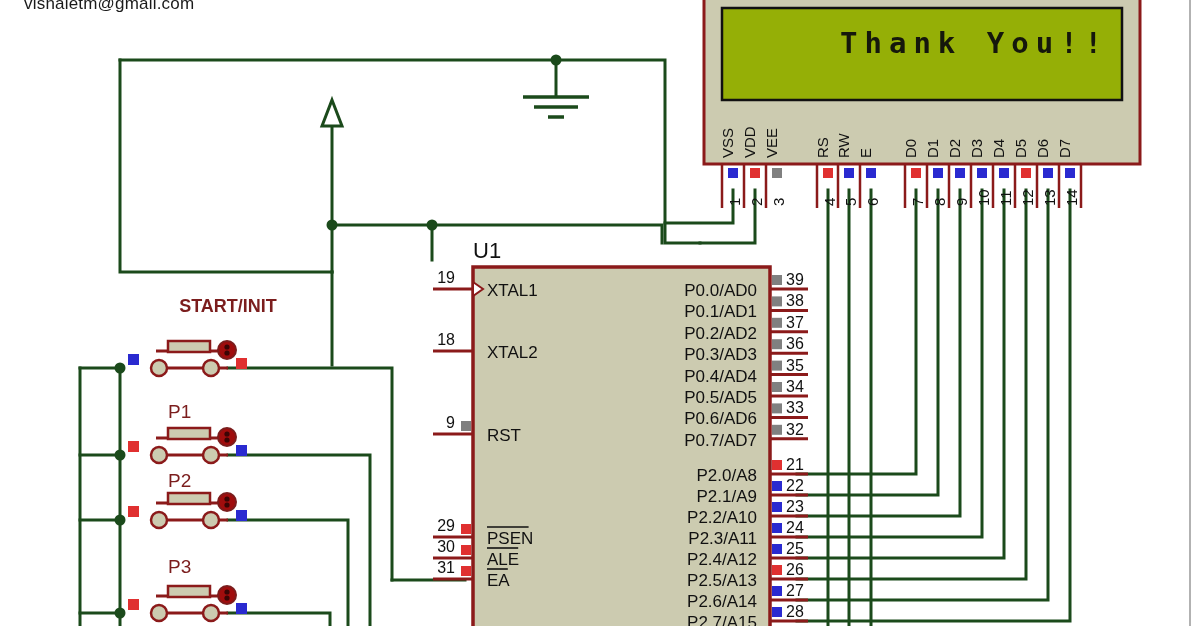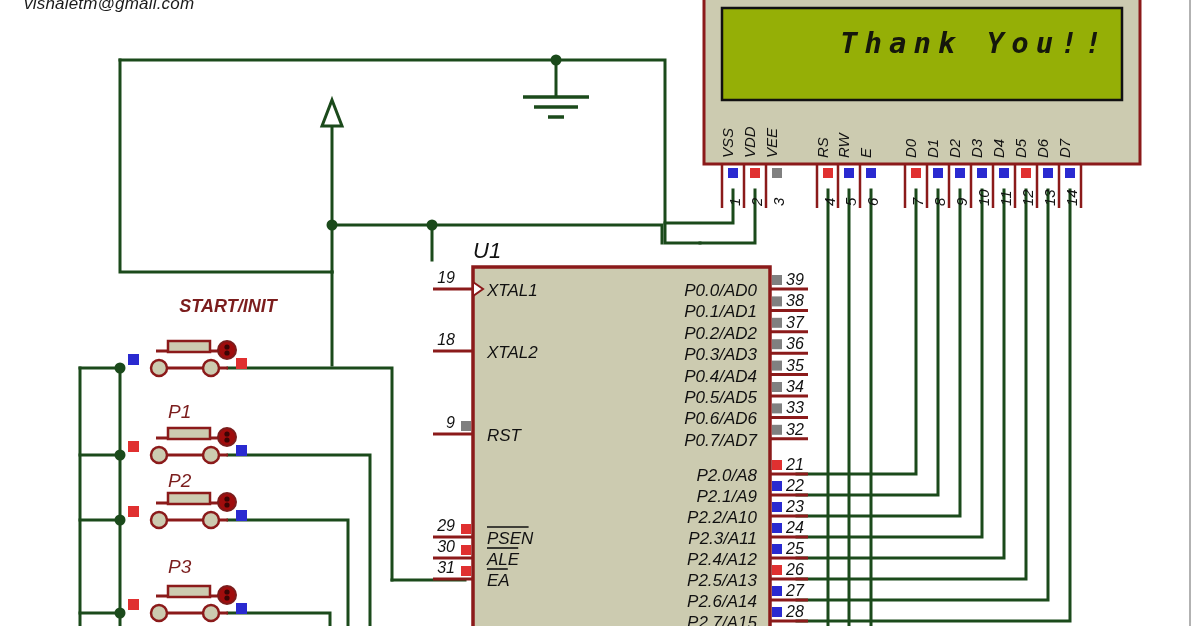--- a/index.html
+++ b/index.html
@@ -1,18 +1,18 @@
 <!DOCTYPE html>
 <html><head>
 <meta charset="utf-8">
 <style>
   html,body{margin:0;padding:0;background:#ffffff;}
   body{width:1200px;height:630px;overflow:hidden;
        font-family:"Liberation Sans", sans-serif;}
-  #stage{position:relative;width:1200px;height:626px;background:#fff;overflow:hidden;font-style:italic;}
+  #stage{position:relative;width:1200px;height:626px;background:#fff;overflow:hidden;}
   #stage > svg{position:absolute;left:0;top:0;}
   .email{position:absolute;left:24px;top:-6px;font-size:17px;color:#1a1a1a;
          font-family:"Liberation Sans", sans-serif;letter-spacing:.2px;}
   .lcdtext{font-family:"DejaVu Sans Mono","Liberation Mono",monospace;
            font-size:29px;font-weight:700;letter-spacing:7px;fill:#15170c;}
   .pinlbl{font-family:"Liberation Sans",sans-serif;font-size:15px;fill:#111;}
   .pinnum{font-family:"Liberation Sans",sans-serif;font-size:15px;fill:#111;}
   .mculbl{font-family:"Liberation Sans",sans-serif;font-size:17px;fill:#111;}
   .mcunum{font-family:"Liberation Sans",sans-serif;font-size:16px;fill:#111;}
   .reftxt{font-family:"Liberation Sans",sans-serif;font-size:22px;fill:#111;}

